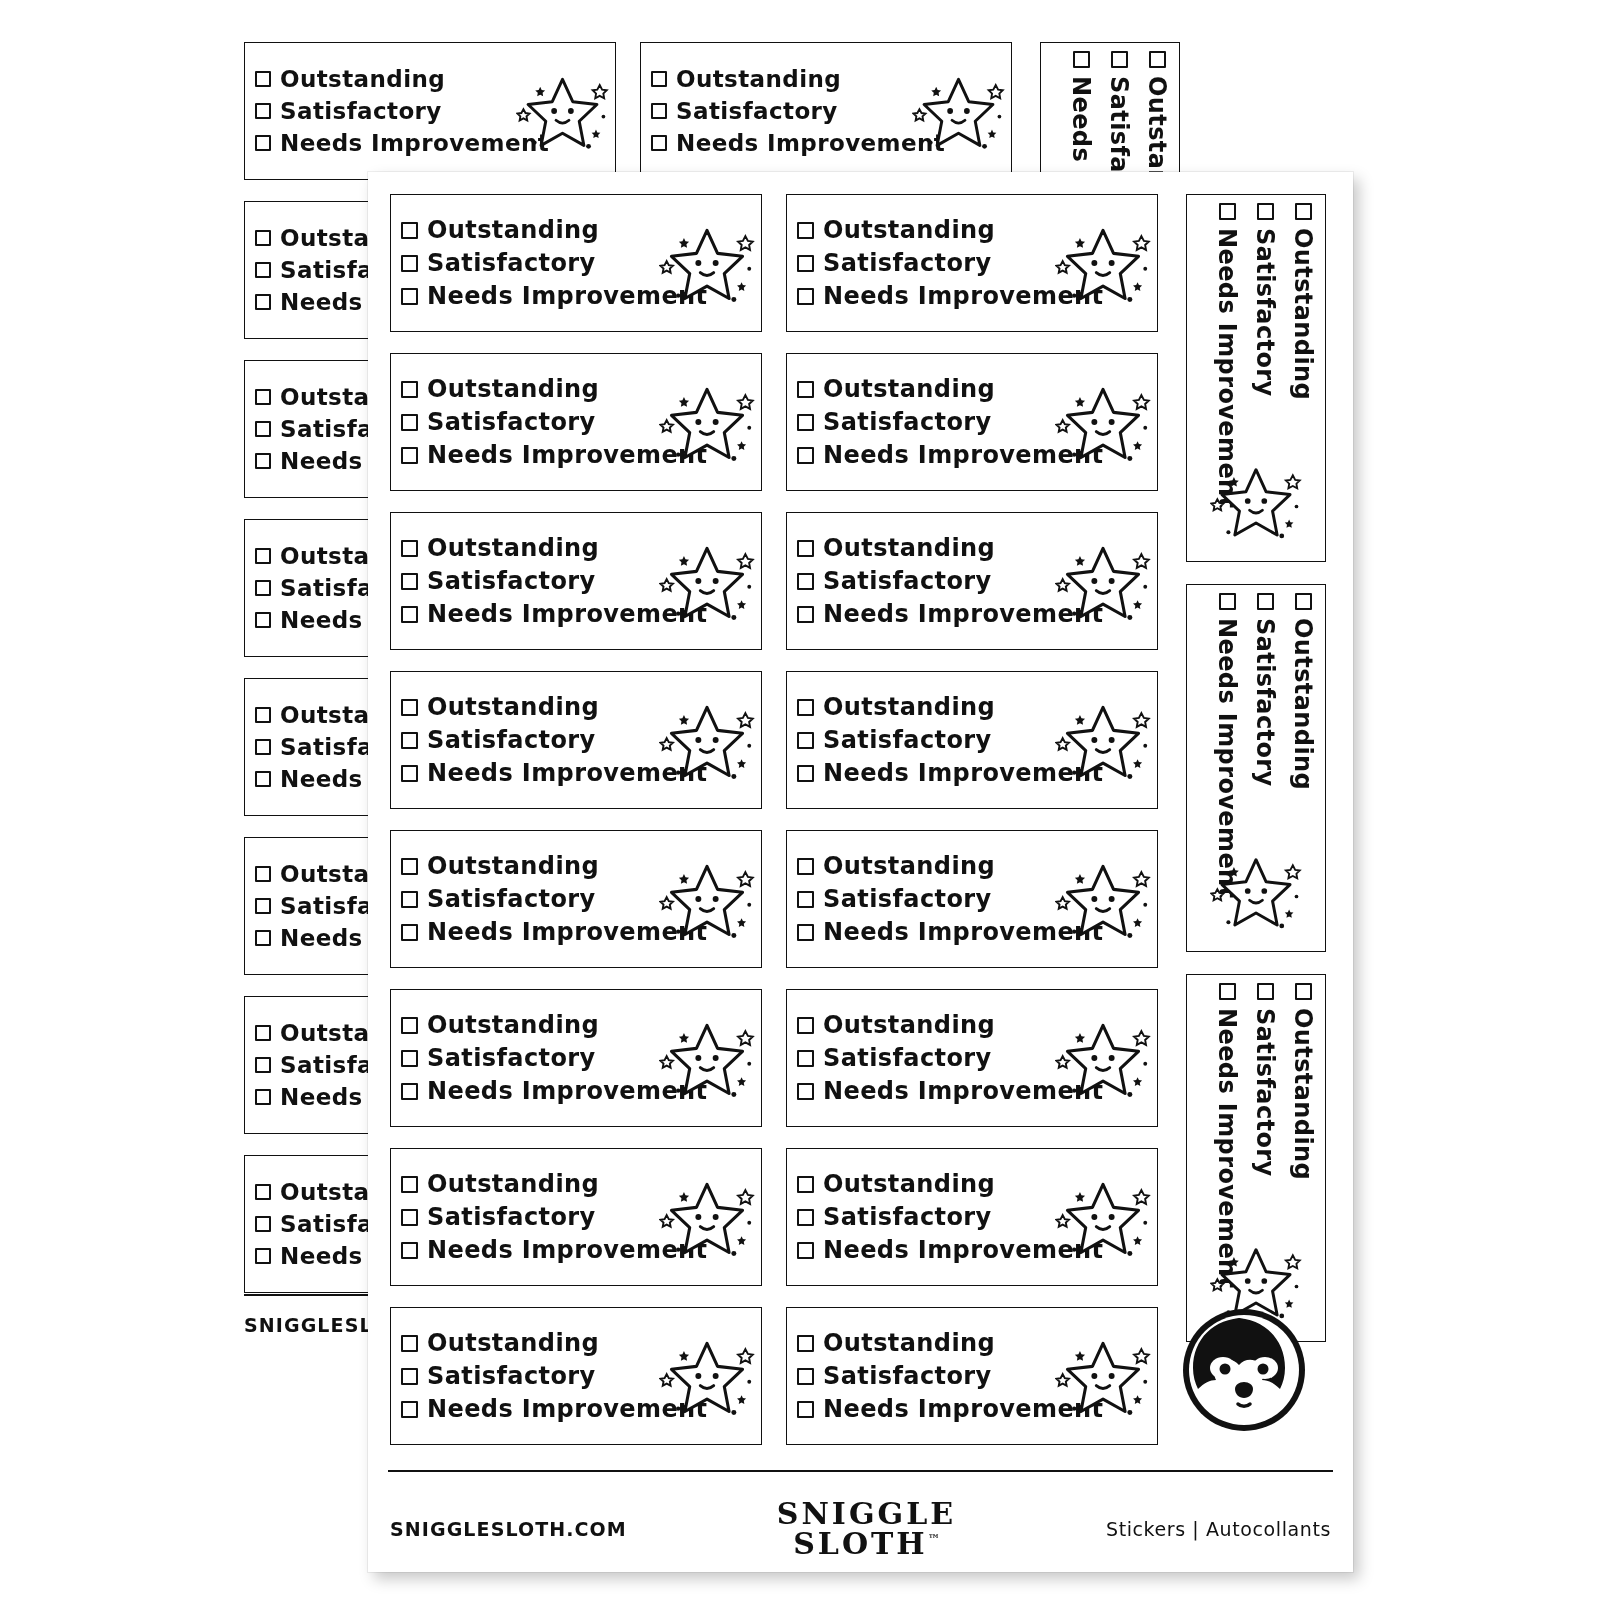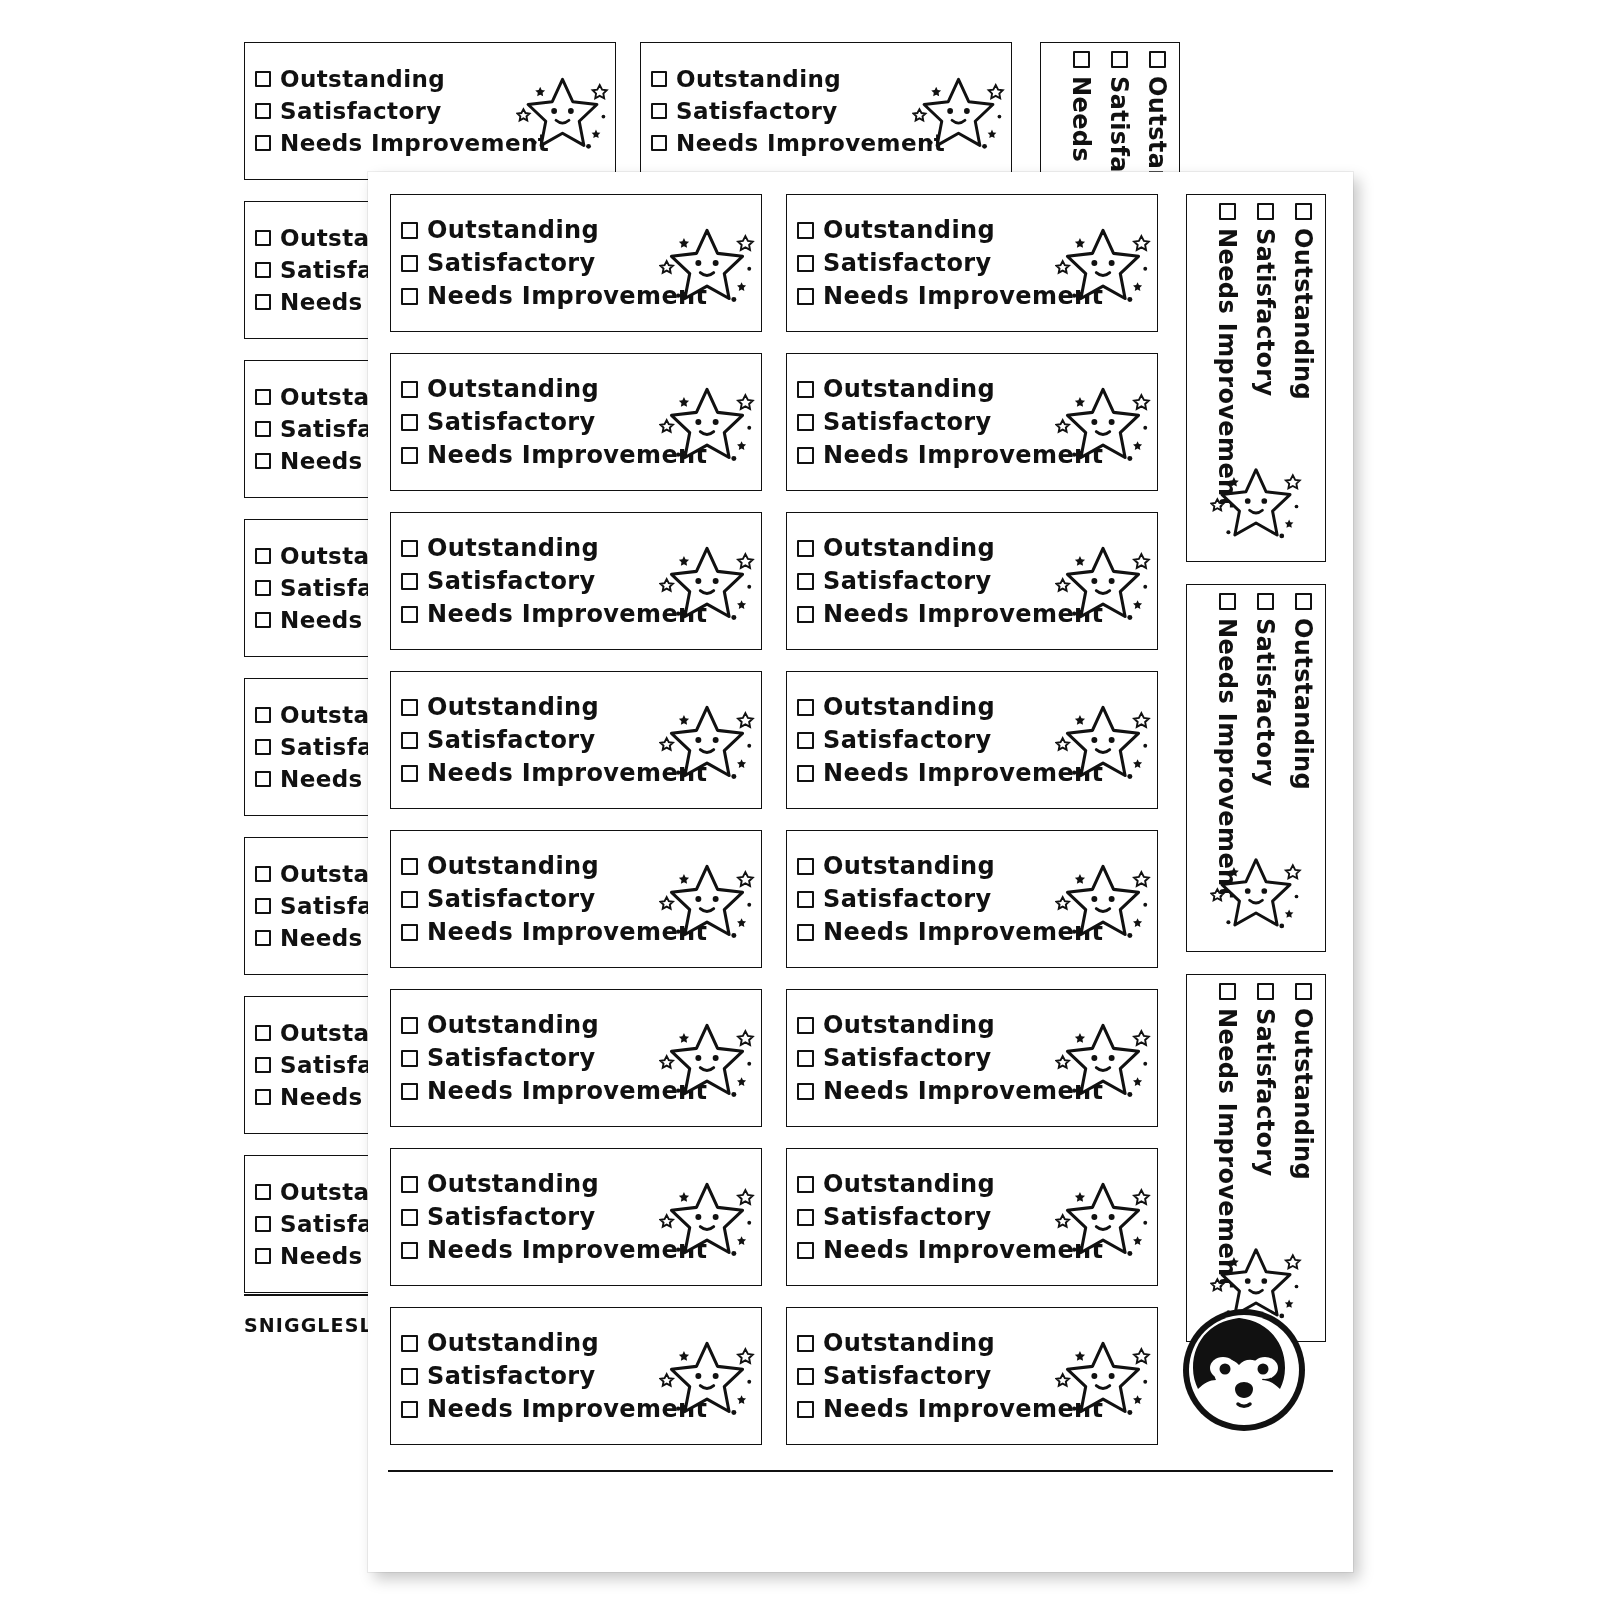--- a/index.html
+++ b/index.html
@@ -1283,15 +1283,27 @@
         <circle cx="45" cy="63" r="5.5" fill="#111"></circle>
         <circle cx="83" cy="63" r="5.5" fill="#111"></circle>
         <path d="M64 76c-5 0-9 3-9 7 0 5 4 9 9 9s9-4 9-9c0-4-4-7-9-7z" fill="#111"></path>
         <path d="M58 98c3 3 9 3 12 0" stroke="#111" stroke-width="3.5" fill="none" stroke-linecap="round"></path>
         <path d="M13 62c0 30 21 52 51 52s51-22 51-52" fill="none"></path>
       </svg>
     </div>
 
     <div class="footer-rule" style="left:20px;top:1298px;width:945px;"></div>
 
+    <div class="footer" style="left:0;top:1322px;height:70px;padding:0 22px;box-sizing:border-box;">
+      <div class="brand-url">SNIGGLESLOTH.COM</div>
+
+      <div class="brand-center">
+        <div class="b1">SNIGGLE</div>
+        <div class="b2">
+          <span>SLOTH</span><span class="tm">™</span>
+        </div>
+      </div>
+
+      <div class="brand-right">Stickers  |  Autocollants</div>
+    </div>
   </div>
 
 </div>
 
 </body></html>

